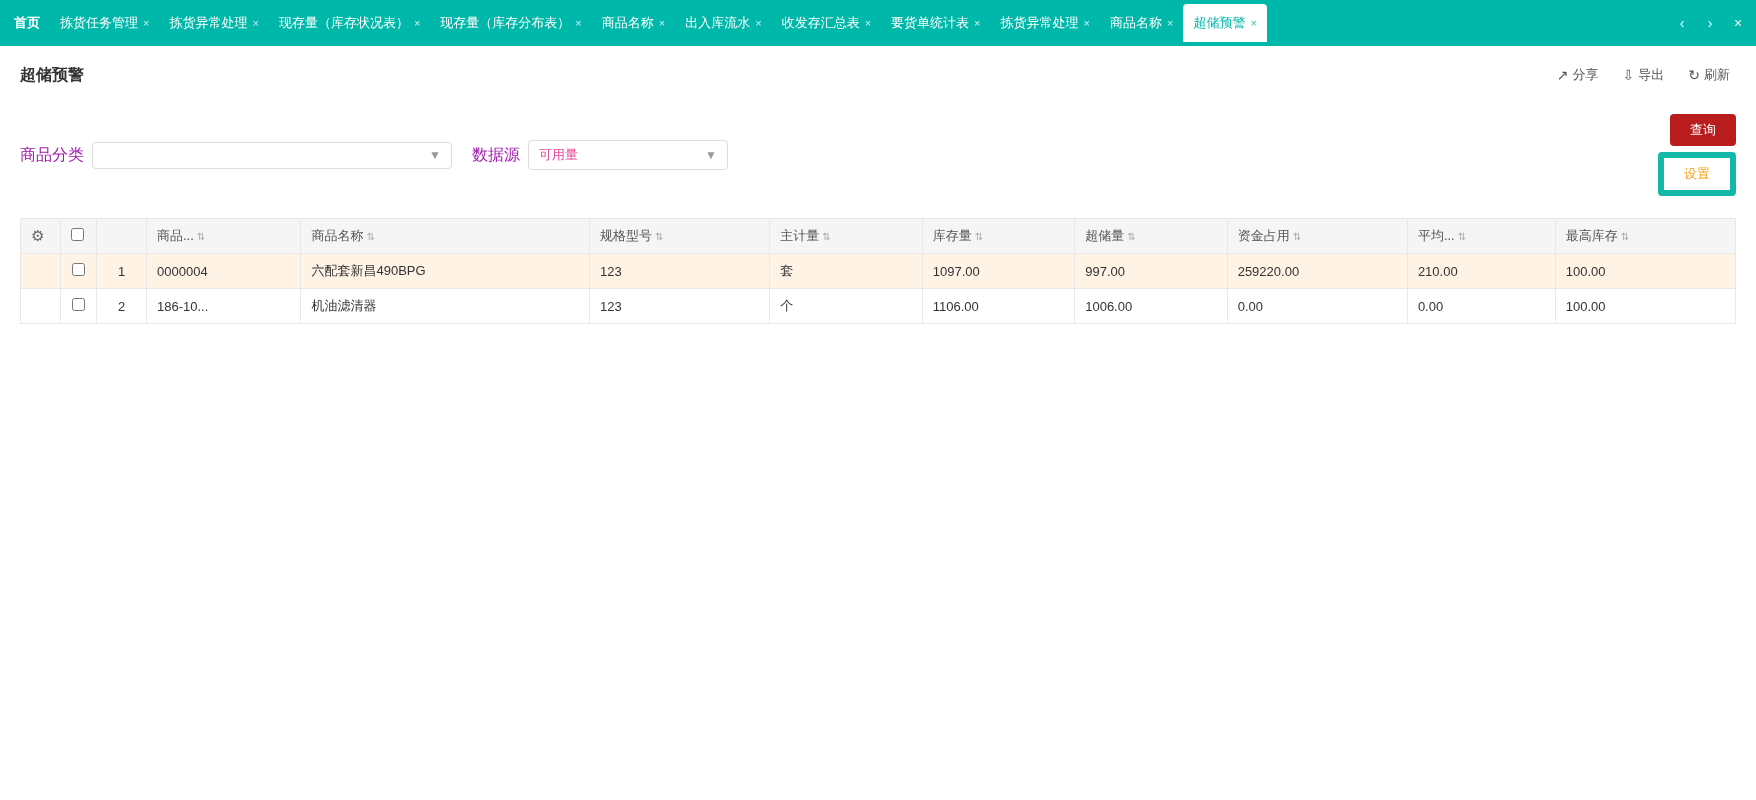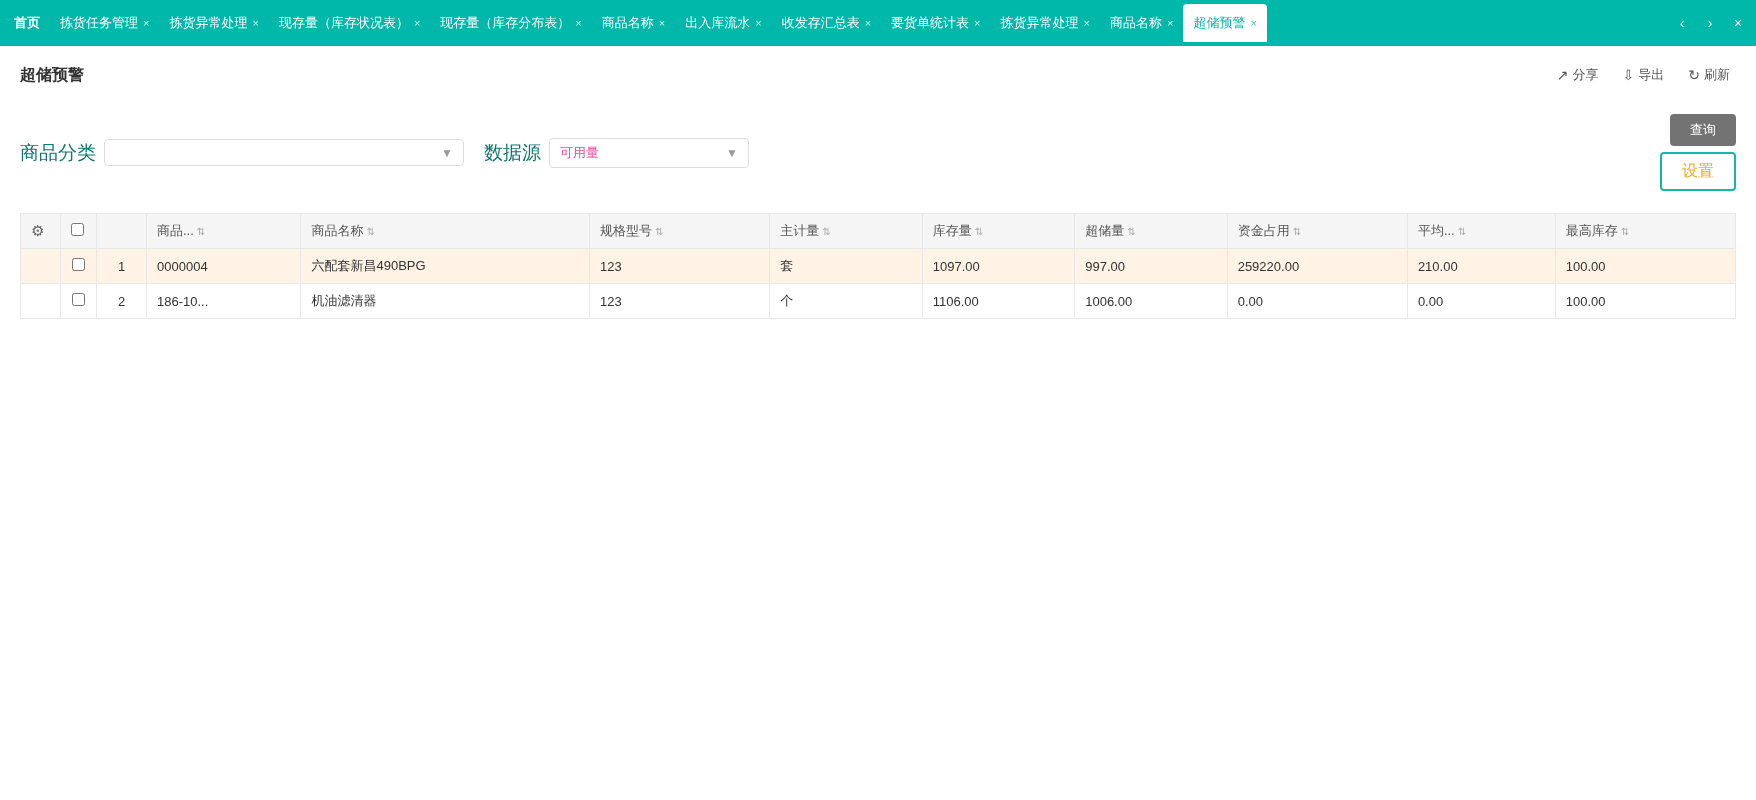--- a/index.html
+++ b/index.html
@@ -96,56 +96,56 @@
       align-items: center;
       gap: 20px;
       margin-bottom: 12px;
       padding: 10px 0;
     }
     .filter-item {
       display: flex;
       align-items: center;
       gap: 8px;
     }
-    .filter-label { color: #0f766e; font-size: 19px; flex-shrink: 0; }
+    .filter-label { color: #a21caf; font-size: 16px; flex-shrink: 0; }
     .filter-select {
       display: flex;
       align-items: center;
       border: 1px solid #ddd;
       border-radius: 4px;
       padding: 5px 10px;
       background: #fff;
       cursor: pointer;
       min-width: 200px;
       justify-content: space-between;
       font-size: 13px;
       color: #333;
     }
     .filter-select .chevron { color: #999; font-size: 12px; margin-left: 8px; }
     .filter-select-wide { min-width: 360px; }
     .filter-value { color: #ec4899; }
 
     
     .btn-query {
-      background: #737373;
+      background: #b91c1c;
       color: #fff;
       border: none;
       border-radius: 4px;
       padding: 7px 20px;
       font-size: 13px;
       cursor: pointer;
       margin-left: auto;
     }
     .btn-set {
       background: #fff;
       color: #f5a623;
-      border: 2px solid #14b8a6;
+      border: 6px solid #14b8a6;
       border-radius: 4px;
       padding: 7px 20px;
-      font-size: 16px;
+      font-size: 13px;
       cursor: pointer;
     }
 
     .filter-buttons {
       display: flex;
       flex-direction: column;
       gap: 6px;
       margin-left: auto;
     }
 

